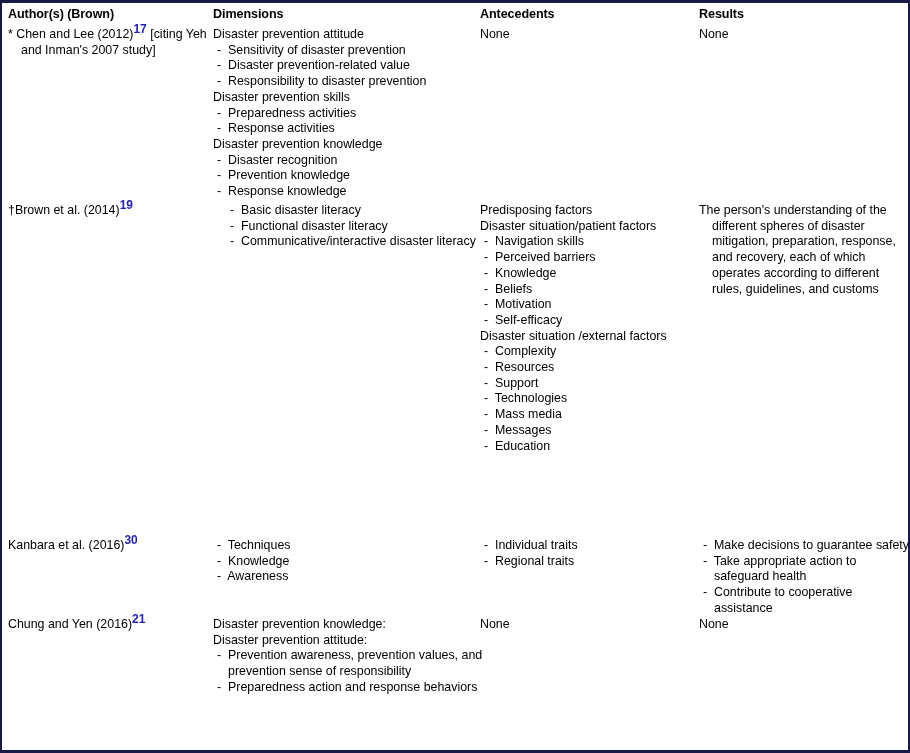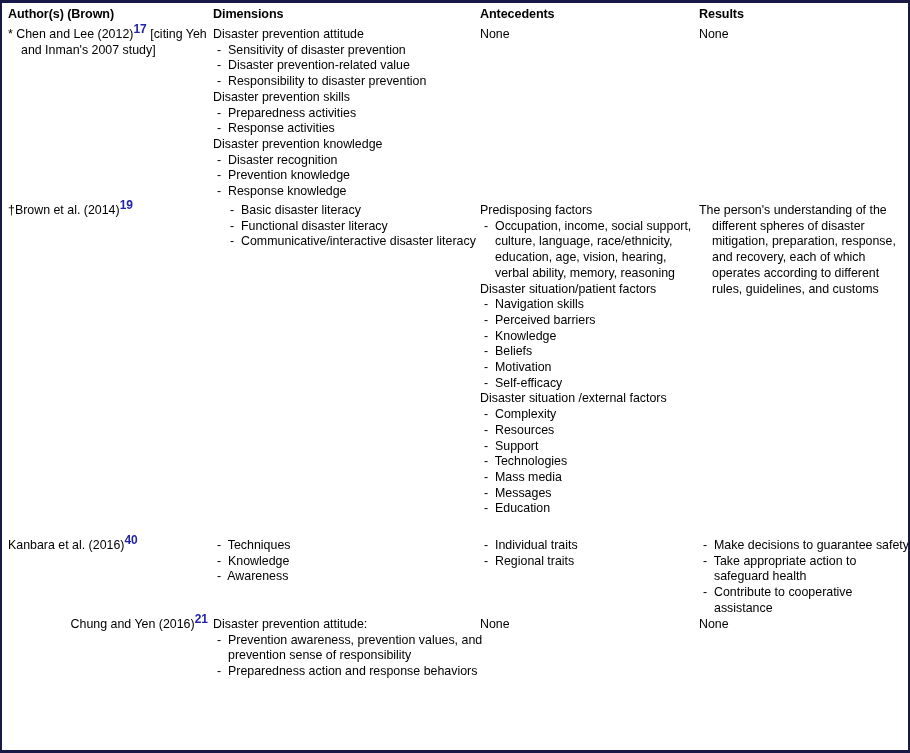--- a/index.html
+++ b/index.html
@@ -93,24 +93,24 @@
 
       <div class="row-block" style="position:absolute; top:20px; left:0; width:200px;">
         <span class="hang"><span>*</span> <span>Chen and Lee</span> <span>(2012)</span><sup class="ref">17</sup> <span>[citing Yeh and Inman's 2007 study]</span></span>
       </div>
 
       <div class="row-block" style="position:absolute; top:196px; left:0; width:200px;">
         <span class="hang-dag"><span class="sym">†</span><span>Brown et al.</span> <span>(2014)</span><sup class="ref">19</sup></span>
       </div>
 
       <div class="row-block" style="position:absolute; top:531px; left:0; width:200px;">
-        <span class="plain"><span>Kanbara et al.</span> <span>(2016)</span><sup class="ref">40</sup></span>
-      </div>
-
-      <div class="row-block" style="position:absolute; top:610px; left:0; width:200px;text-align:right;">
+        <span class="plain"><span>Kanbara et al.</span> <span>(2016)</span><sup class="ref">30</sup></span>
+      </div>
+
+      <div class="row-block" style="position:absolute; top:610px; left:0; width:200px;">
         <span class="plain"><span>Chung and Yen</span> <span>(2016)</span><sup class="ref">21</sup></span>
       </div>
     </div>
 
     <div class="col col-dims">
       <div class="col-head">Dimensions</div>
       <div style="position:absolute; top:20px; left:0; width:268px;">
         <div>
             <span class="grp">Disaster prevention attitude</span>
             <span class="bullet">-&nbsp; Sensitivity of disaster prevention</span>
@@ -134,38 +134,38 @@
       </div>
       <div style="position:absolute; top:531px; left:0; width:268px;">
         <div>
             <span class="bullet">-&nbsp; Techniques</span>
             <span class="bullet">-&nbsp; Knowledge</span>
             <span class="bullet">-&nbsp; Awareness</span>
           </div>
       </div>
       <div style="position:absolute; top:610px; left:0; width:290px;">
         <div>
+            <span class="grp">Disaster prevention knowledge:</span>
             <span class="grp">Disaster prevention attitude:</span>
             <span class="bullet">-&nbsp; Prevention awareness, prevention values, and prevention sense of responsibility</span>
             <span class="bullet">-&nbsp; Preparedness action and response behaviors</span>
           </div>
       </div>
     </div>
 
     <div class="col col-ante">
       <div class="col-head">Antecedents</div>
       <div style="position:absolute; top:20px; left:0; width:212px;">
         <div>
             <span class="plain">None</span>
           </div>
       </div>
       <div style="position:absolute; top:196px; left:0; width:212px;">
         <div>
             <span class="grp">Predisposing factors</span>
-            <span class="bullet">-&nbsp; Occupation, income, social support, culture, language, race/ethnicity, education, age, vision, hearing, verbal ability, memory, reasoning</span>
             <span class="grp">Disaster situation/patient factors</span>
             <span class="bullet">-&nbsp; Navigation skills</span>
             <span class="bullet">-&nbsp; Perceived barriers</span>
             <span class="bullet">-&nbsp; Knowledge</span>
             <span class="bullet">-&nbsp; Beliefs</span>
             <span class="bullet">-&nbsp; Motivation</span>
             <span class="bullet">-&nbsp; Self-efficacy</span>
             <span class="grp">Disaster situation /external factors</span>
             <span class="bullet">-&nbsp; Complexity</span>
             <span class="bullet">-&nbsp; Resources</span>

